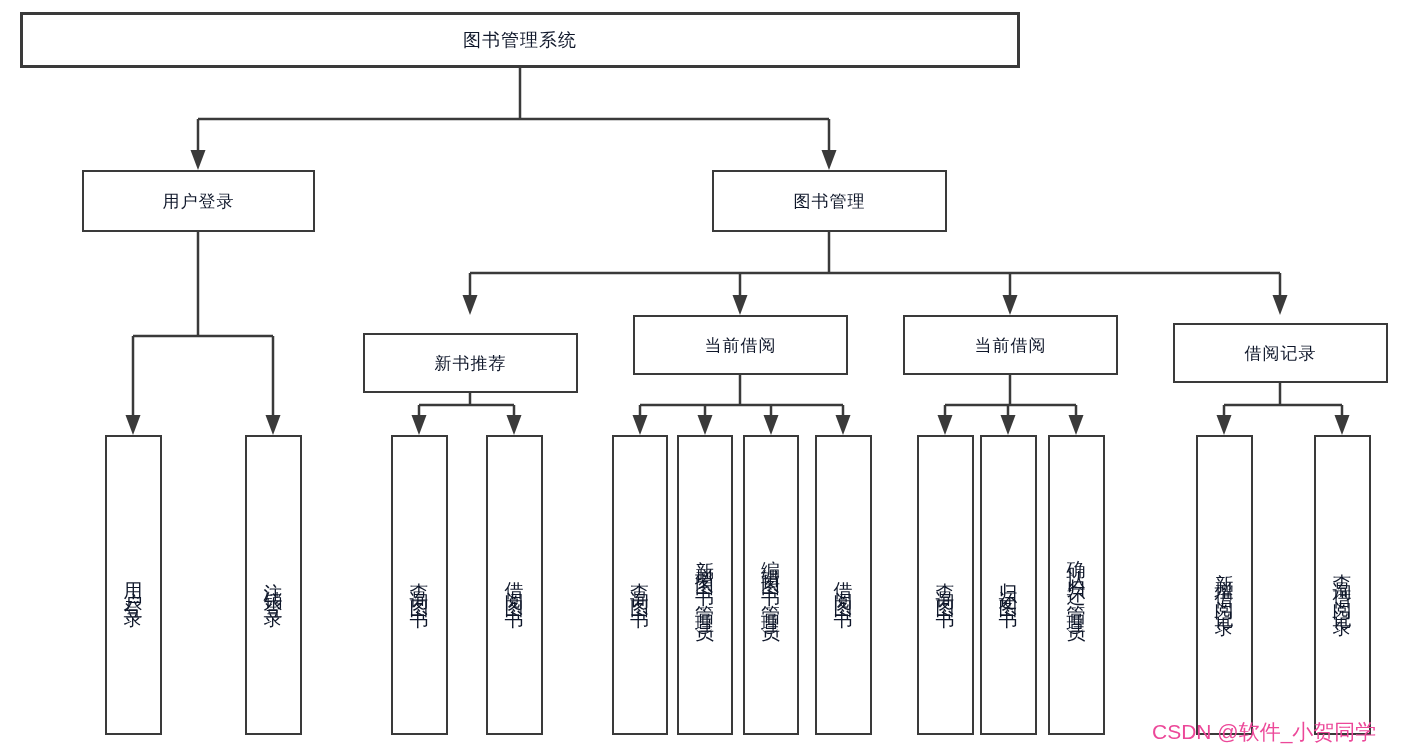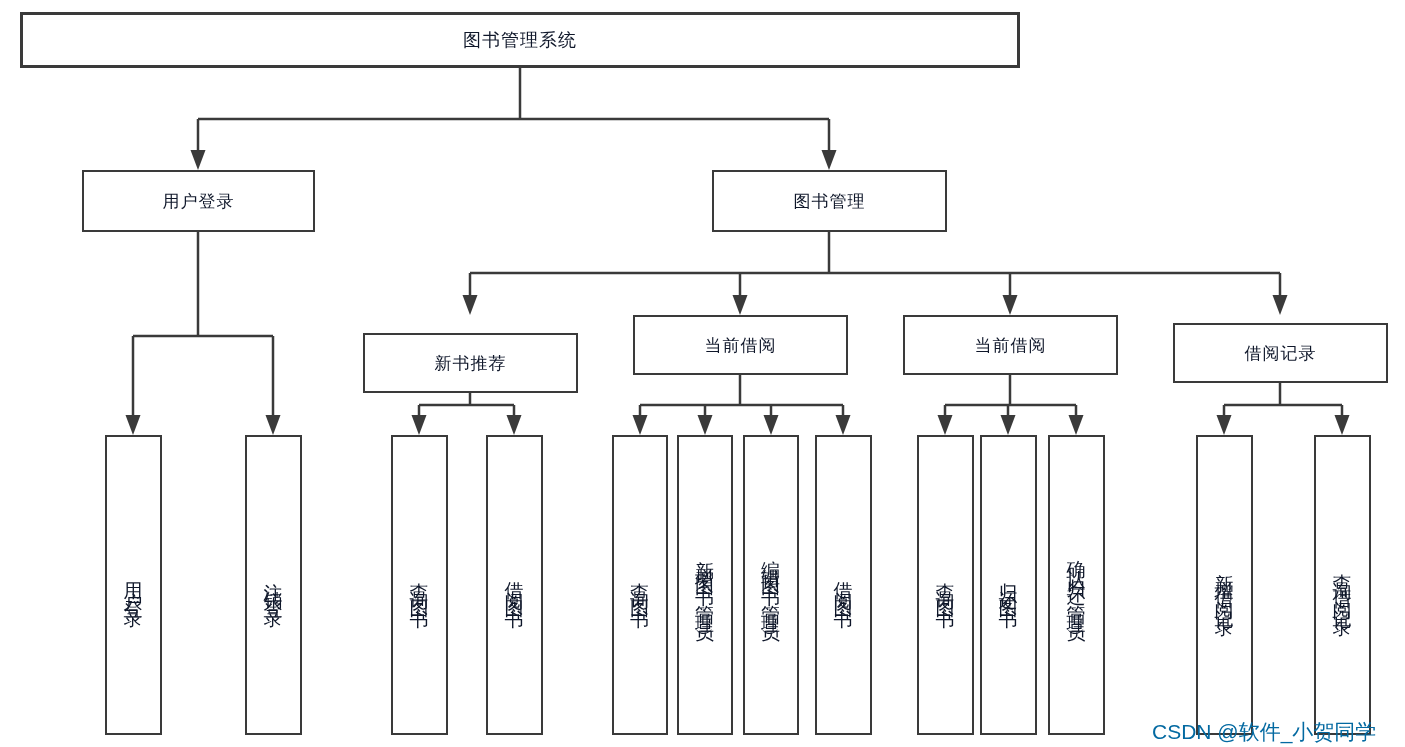--- a/index.html
+++ b/index.html
@@ -47,21 +47,21 @@
     font-size: 19px;
     letter-spacing: 9px;
     line-height: 1;
     white-space: nowrap;
   }
   .watermark {
     position: absolute;
     left: 1152px;
     top: 718px;
     font-size: 21px;
-    color: #0369a1;
+    color: #ec4899;
     z-index: 5;
     white-space: nowrap;
   }
 </style>
 </head>
 <body>
 
 <div class="stage">
 
   <svg class="connectors" width="1405" height="747" viewBox="0 0 1405 747">

